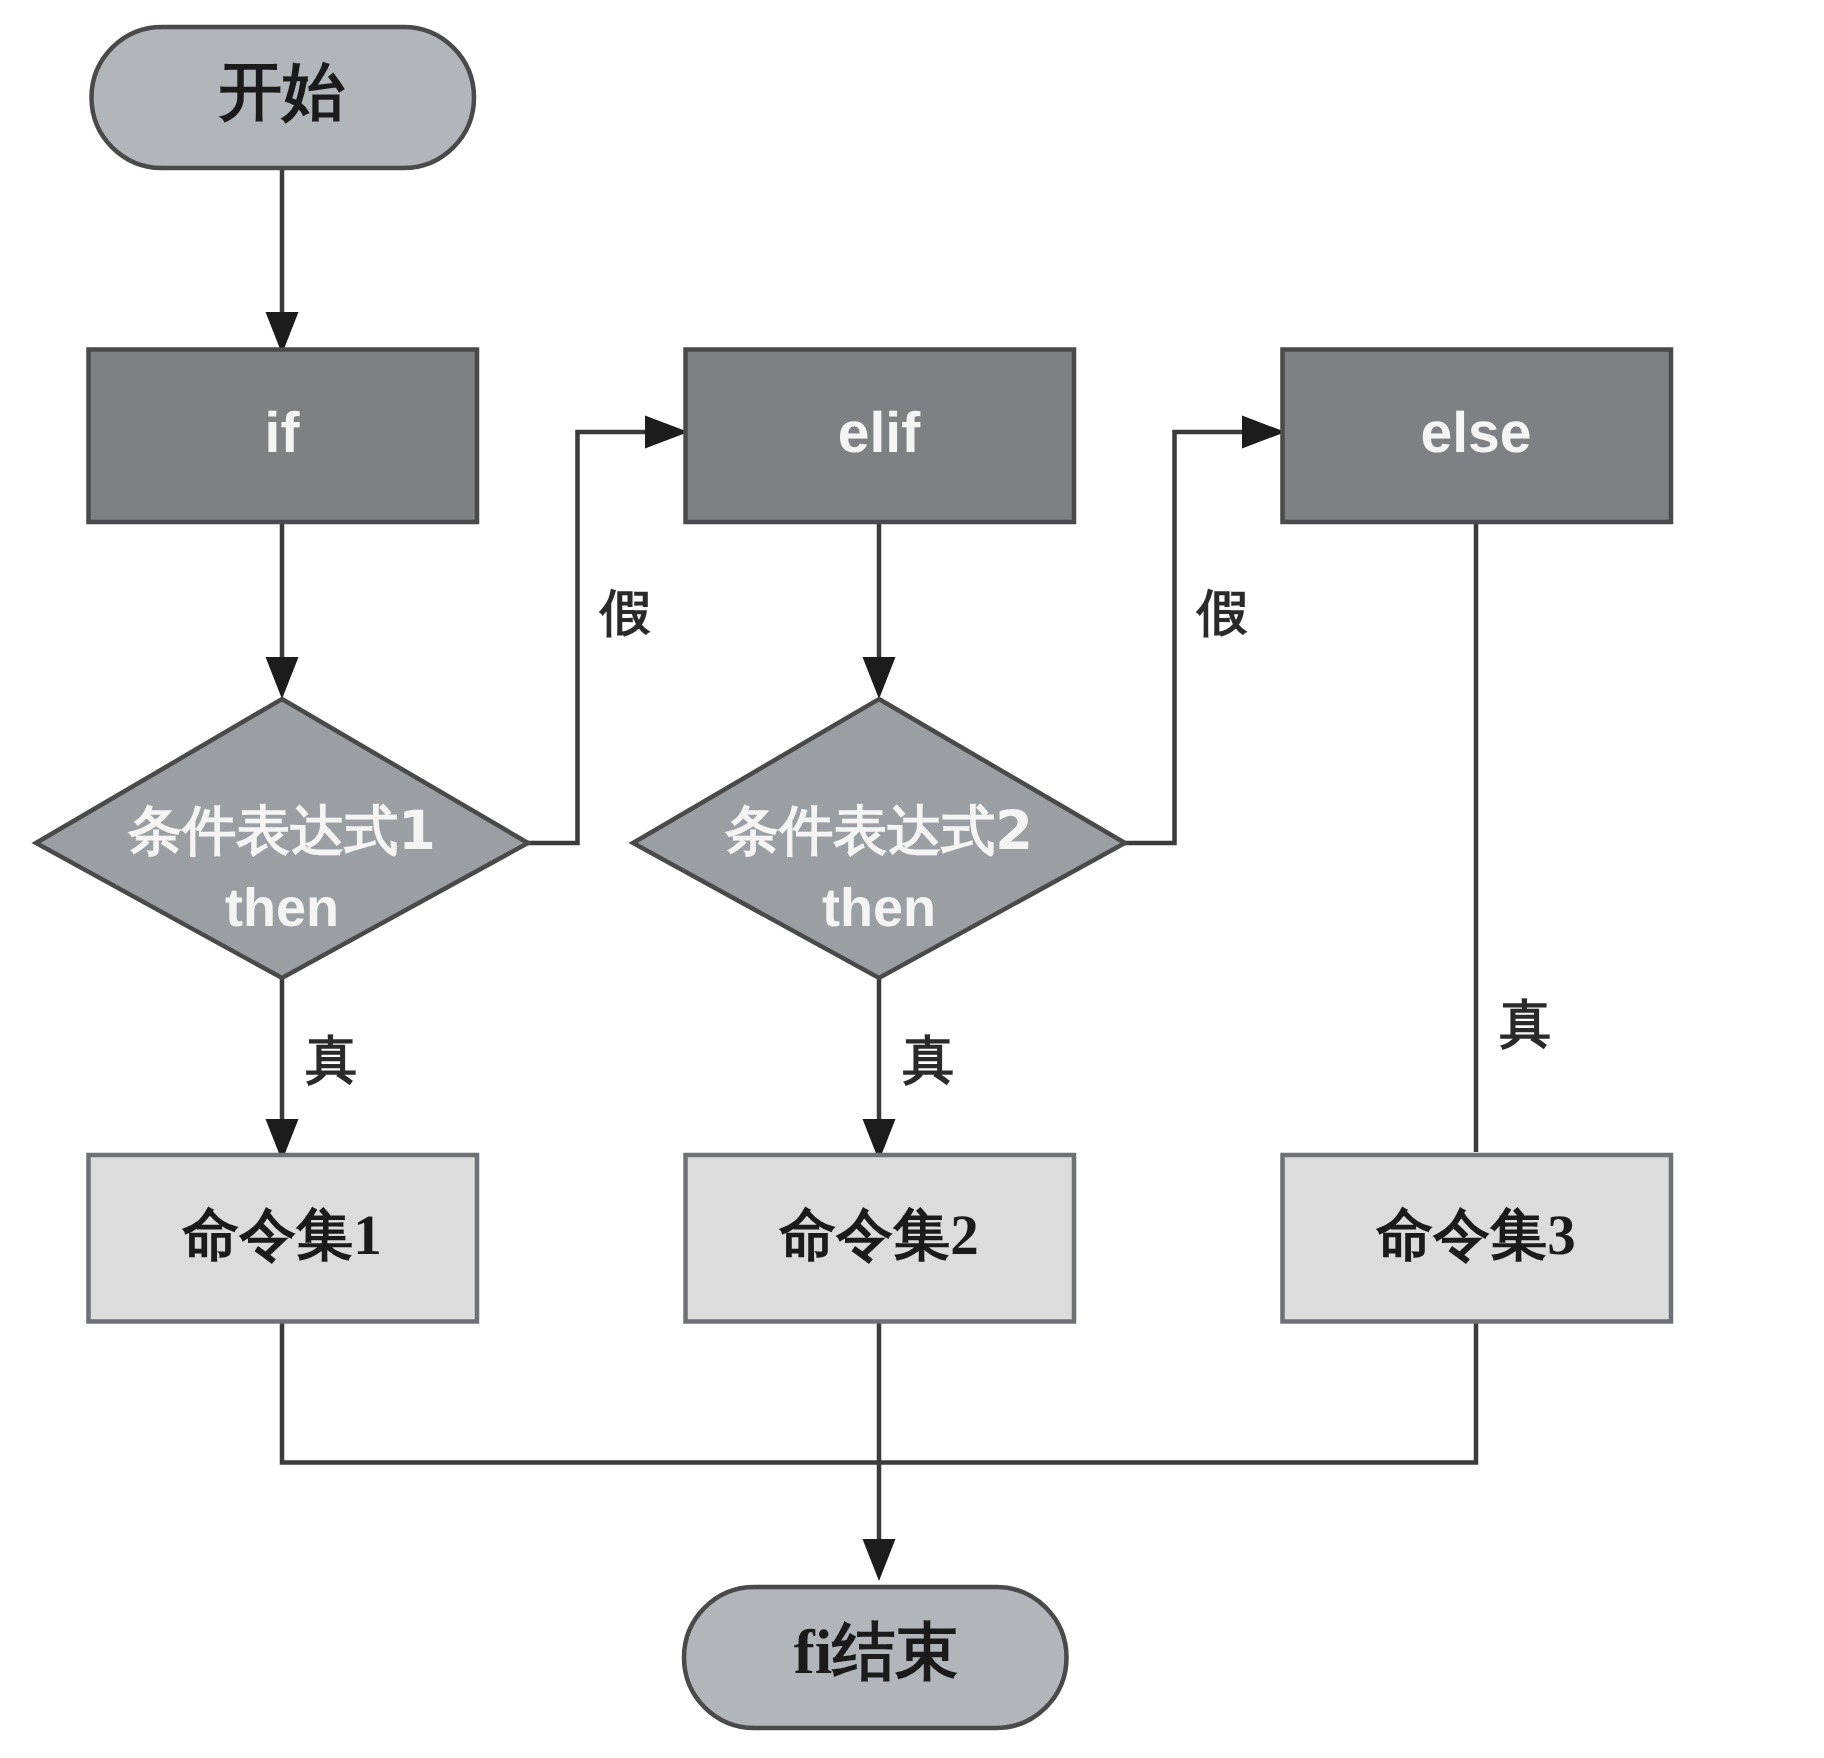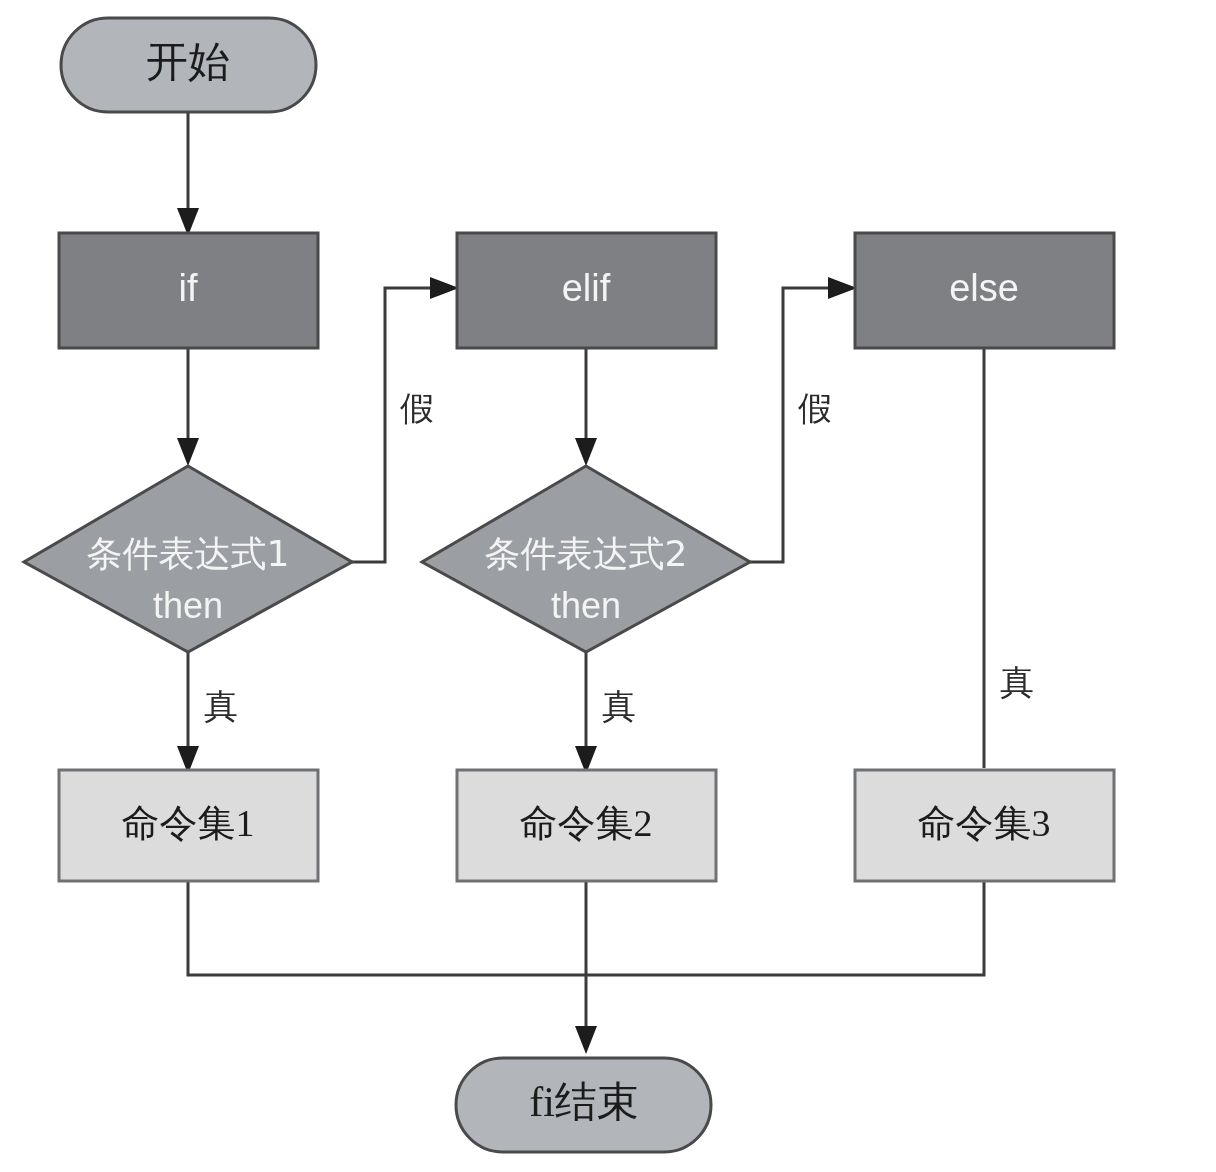--- a/index.html
+++ b/index.html
@@ -9,20 +9,21 @@
   }
   body {
     font-family: "Liberation Serif", "DejaVu Serif", serif;
   }
   #canvas {
     position: relative;
     width: 1216px;
     height: 1172px;
     background: #ffffff;
     overflow: hidden;
+    font-weight: bold;
   }
   #flow-svg {
     position: absolute;
     top: 0;
     left: 0;
     width: 1216px;
     height: 1172px;
   }
   .node-shape {
     stroke: #4a4a4a;

